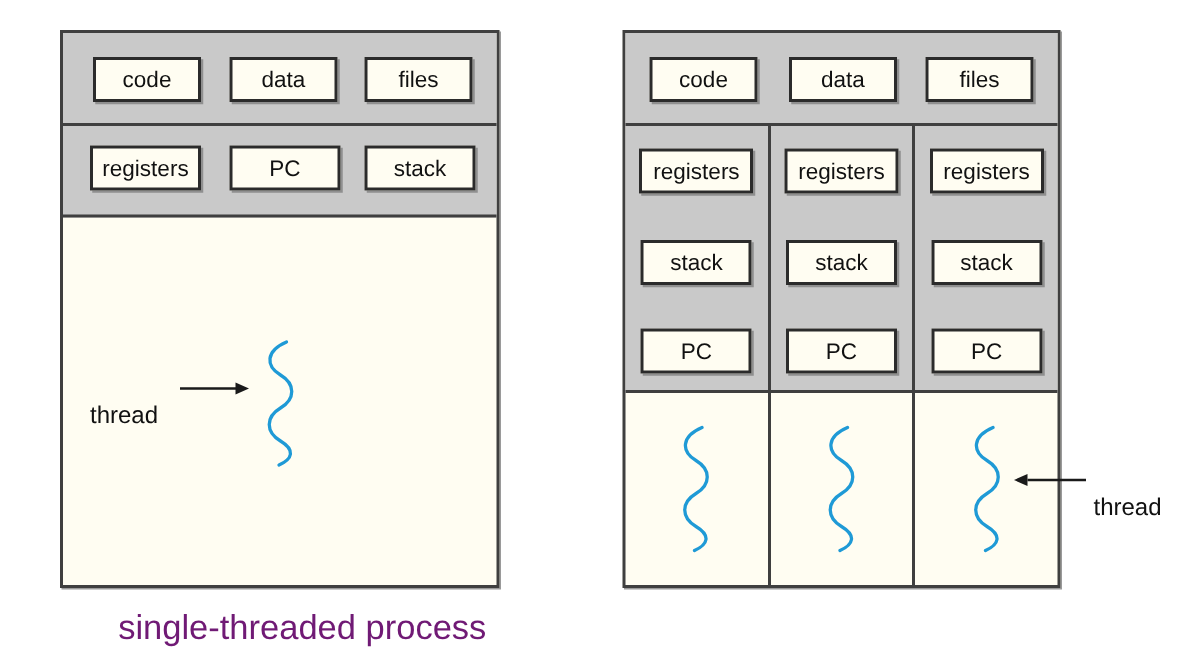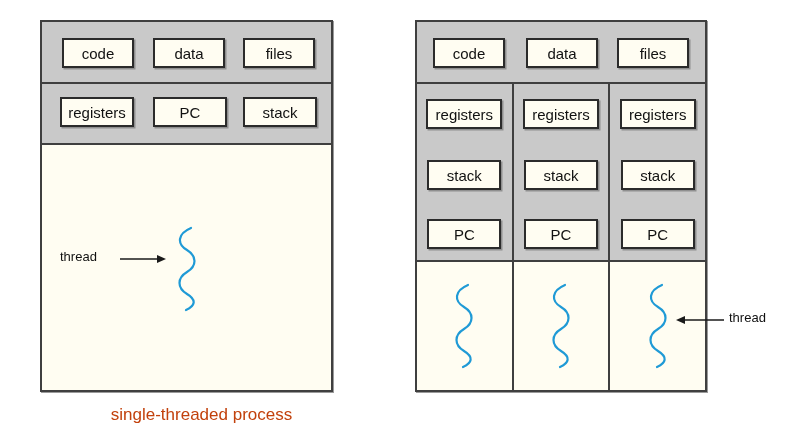--- a/index.html
+++ b/index.html
@@ -68,24 +68,24 @@
     box-shadow: 1.5px 1.5px 0 #8f8f8f;
     display: flex; align-items: center; justify-content: center;
     font-size: 15px; line-height: 1;
   }
   .cb-registers { top: 15px; width: 72px; }
   .cb-stack     { top: 76px; }
   .cb-pc        { top: 135px; }
 
   .caption {
     position: absolute; top: 405px; width: 293px;
-    text-align: center; font-size: 17px; color: #c2410c;
+    text-align: center; font-size: 23px; color: #701a75;
   }
   .thread-label {
-    position: absolute; font-size: 13px; color: #111; line-height: 1;
+    position: absolute; font-size: 16px; color: #111; line-height: 1; margin-top: 20px;
   }
   .arrow-svg, .squig-svg { position: absolute; display: block; }
 </style>
 </head>
 <body>
 
 <div class="stage">
 
   <div class="panel" style="left:40px; top:20px; width:289px; height:368px;">
 

